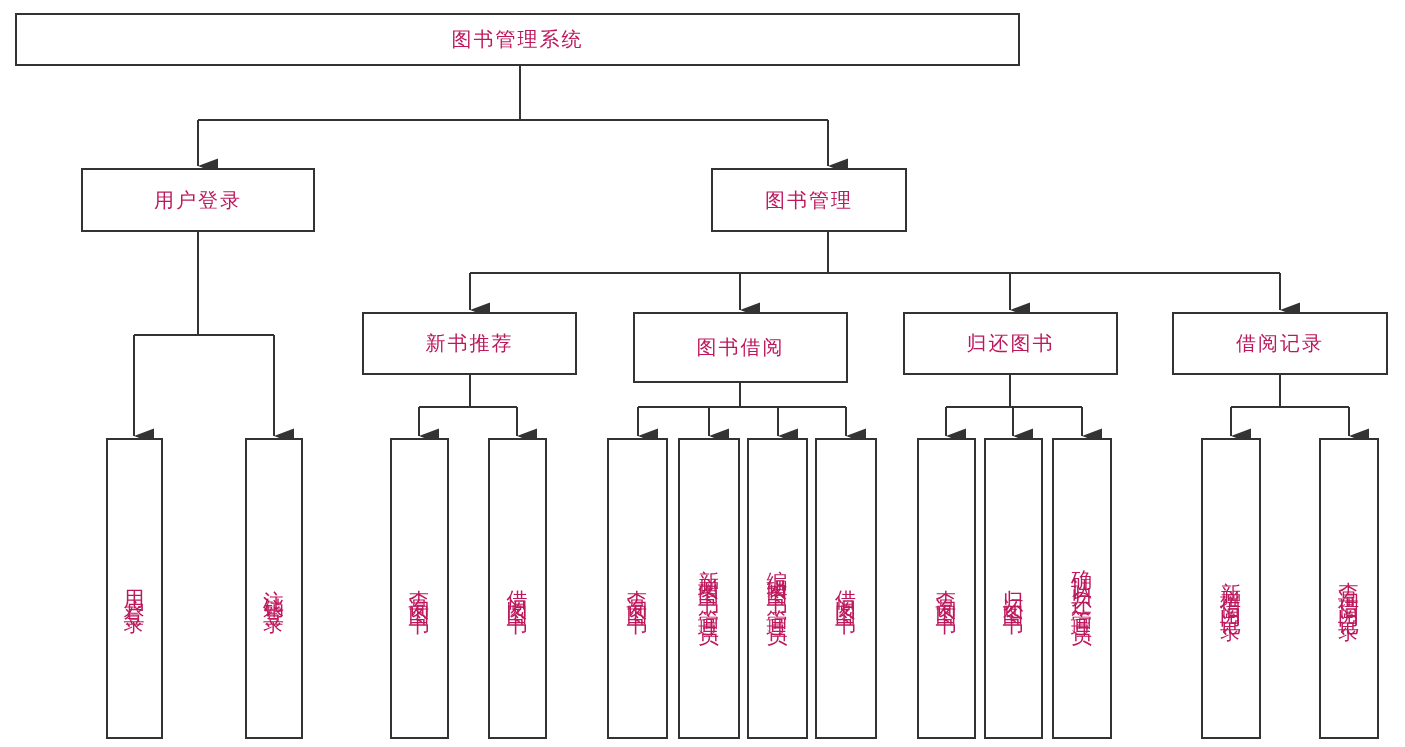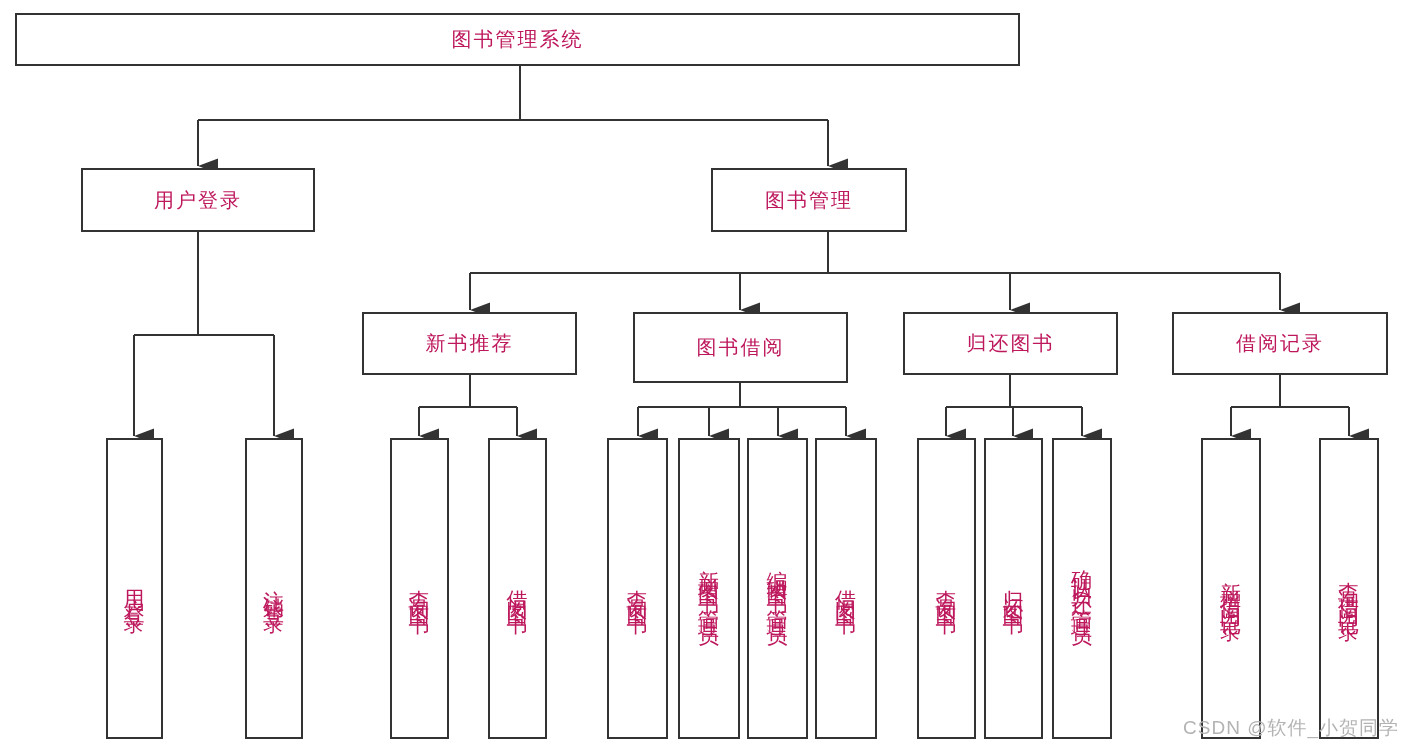--- a/index.html
+++ b/index.html
@@ -128,14 +128,13 @@
   <div class="node v" style="left:747px;top:438px;width:61px;height:301px">编辑图书（管理员）</div>
   <div class="node v" style="left:815px;top:438px;width:62px;height:301px">借阅图书</div>
 
   <div class="node v" style="left:917px;top:438px;width:59px;height:301px">查询图书</div>
   <div class="node v" style="left:984px;top:438px;width:59px;height:301px">归还图书</div>
   <div class="node v" style="left:1052px;top:438px;width:60px;height:301px">确认归还（管理员）</div>
 
   <div class="node v" style="left:1201px;top:438px;width:60px;height:301px">新增借阅记录</div>
   <div class="node v" style="left:1319px;top:438px;width:60px;height:301px">查询借阅记录</div>
 
-  <div class="watermark">CSDN @软件_小贺同学</div>
 </div>
 
 </body></html>

